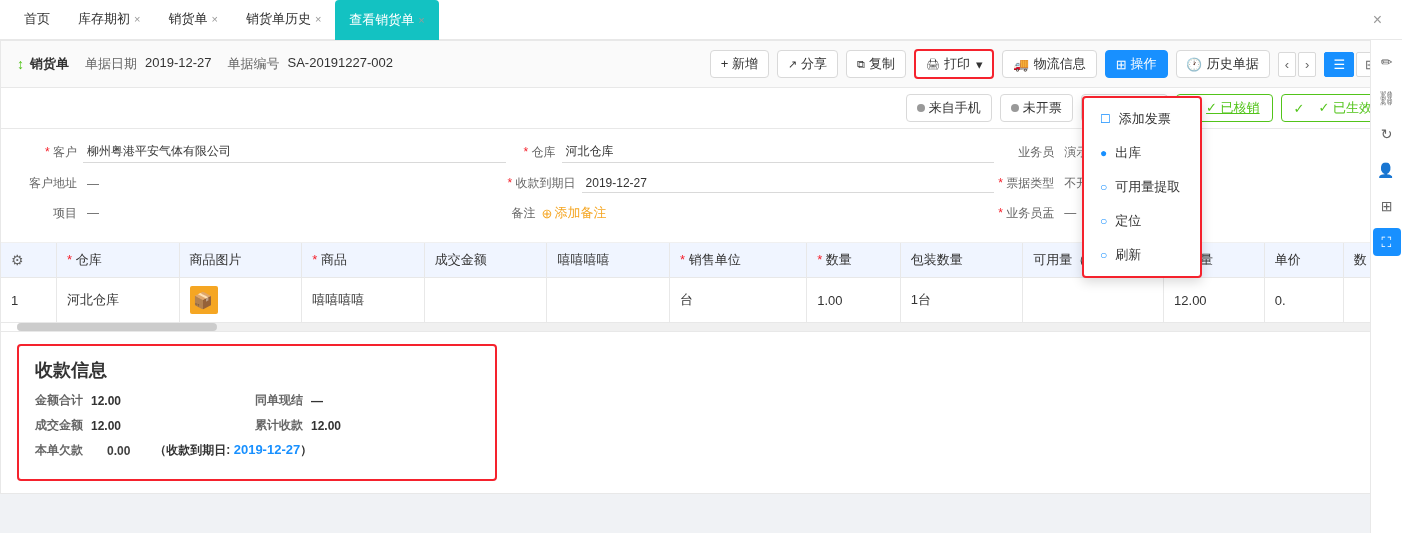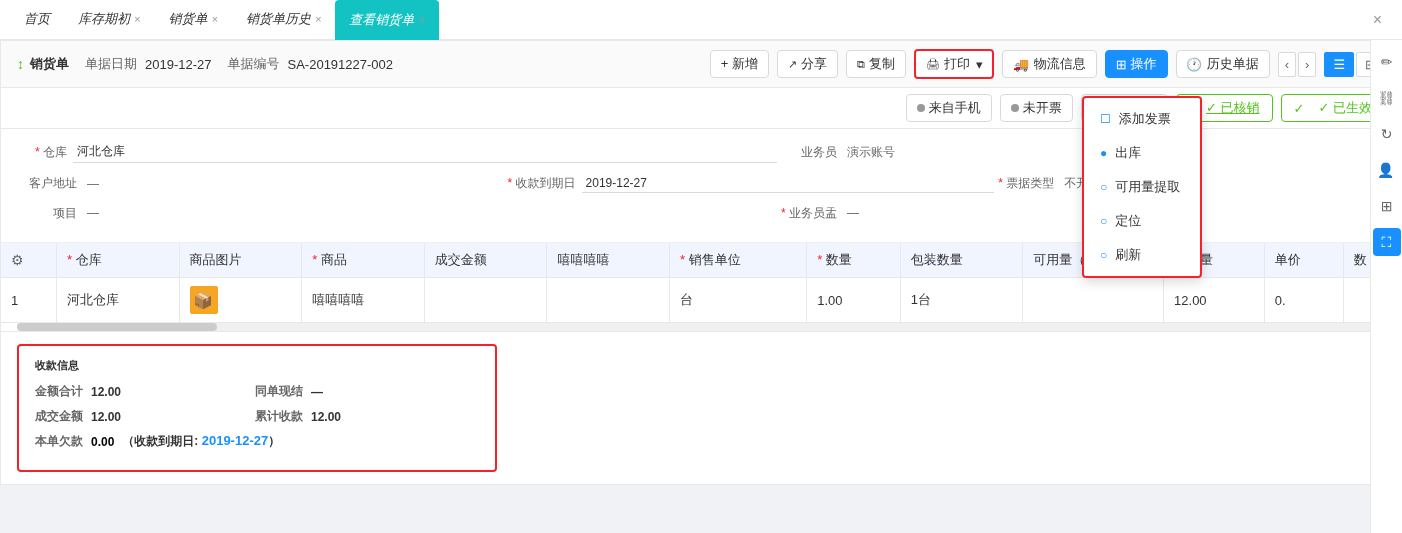--- a/index.html
+++ b/index.html
@@ -6,21 +6,21 @@
     body { background: #f0f2f5; width: 1402px; min-height: 533px; overflow: hidden; }
 
     
     .tab-bar {
       display: flex; align-items: center; background: #fff; border-bottom: 1px solid #e8e8e8;
       height: 40px; padding: 0 10px; position: relative;
     }
     .tab-item {
       display: flex; align-items: center; padding: 0 14px; height: 40px; cursor: pointer;
       font-size: 13px; color: #333; border-bottom: 2px solid transparent;
-      gap: 4px; white-space: nowrap; font-style: italic;
+      gap: 4px; white-space: nowrap;
     }
     .tab-item.active {
       color: #1890ff; border-bottom: 2px solid #1890ff; background: #e6f7ff;
     }
     .tab-item.active.green {
       background: #13c2c2; color: #fff; border-radius: 4px 4px 0 0; border-bottom: none;
     }
     .tab-close { color: #999; font-size: 11px; cursor: pointer; }
     .close-x { margin-left: auto; font-size: 16px; color: #999; cursor: pointer; padding: 0 10px; }
 
@@ -31,21 +31,21 @@
     }
 
     
     .doc-header {
       display: flex; align-items: center; padding: 8px 16px; border-bottom: 1px solid #e8e8e8;
       background: #fafafa; gap: 16px;
     }
     .doc-title { display: flex; align-items: center; gap: 6px; font-weight: bold; color: #333; }
     .doc-title-icon { color: #52c41a; font-size: 14px; }
     .doc-meta { display: flex; align-items: center; gap: 16px; font-size: 12px; color: #666; }
-    .doc-meta span { display: flex; align-items: center; gap: 4px; }
+    .doc-meta span { display: flex; gap: 4px; }
 
     .toolbar {
       display: flex; align-items: center; margin-left: auto; gap: 8px;
     }
     .toolbar-btn {
       display: flex; align-items: center; gap: 4px; padding: 4px 10px;
       border: 1px solid #d9d9d9; border-radius: 4px; background: #fff;
       cursor: pointer; font-size: 12px; color: #333; white-space: nowrap;
     }
 
@@ -128,31 +128,31 @@
 
     
     .bottom-section {
       display: flex; padding: 12px 16px; gap: 20px;
     }
     .payment-info {
       border: 2px solid #f5222d; border-radius: 4px; padding: 12px 16px;
       min-width: 480px;
     }
     .payment-info-title {
-      font-size: 11px; font-weight: bold; color: #333; margin-bottom: 10px;
+      font-size: 18px; font-weight: bold; color: #333; margin-bottom: 10px;
     }
     .payment-row {
       display: flex; align-items: center; margin-bottom: 8px; gap: 20px;
     }
     .payment-field {
       display: flex; align-items: center; gap: 8px; min-width: 200px; font-weight: bold;
     }
     .payment-label { font-size: 12px; color: #666; white-space: nowrap; }
     .payment-value { font-size: 12px; color: #333; }
-    .payment-value.red { color: #000000; }
+    .payment-value.red { color: #404040; }
 
     
     .right-sidebar {
       position: fixed; right: 0; top: 40px; bottom: 0; width: 32px;
       background: #fff; border-left: 1px solid #e8e8e8;
       display: flex; flex-direction: column; align-items: center; padding: 8px 0; gap: 8px;
     }
     .sidebar-icon {
       width: 28px; height: 28px; display: flex; align-items: center; justify-content: center;
       cursor: pointer; border-radius: 4px; color: #666; font-size: 14px;
@@ -295,20 +295,24 @@
     </button>
     <button class="status-btn effective">
       <span>✓</span>
       <span style="margin-left:10px;">✓ 已生效</span>
     </button>
   </div>
 
   <div class="form-section">
     <div class="form-row">
       <div class="form-field">
+        <span class="field-label required">客户</span>
+        <span class="field-value">柳州粤港平安气体有限公司</span>
+      </div>
+      <div class="form-field">
         <span class="field-label required" style="min-width:50px;">仓库</span>
         <span class="field-value">河北仓库</span>
       </div>
       <div class="form-field" style="flex:0.8;">
         <span class="field-label">业务员</span>
         <span class="field-value plain">演示账号</span>
       </div>
     </div>
     <div class="form-row">
       <div class="form-field">
@@ -321,20 +325,27 @@
       </div>
       <div class="form-field" style="flex:0.8;">
         <span class="field-label required">票据类型</span>
         <span class="field-value plain">不开票</span>
       </div>
     </div>
     <div class="form-row" style="margin-bottom:8px;">
       <div class="form-field">
         <span class="field-label">项目</span>
         <span class="field-value plain">—</span>
+      </div>
+      <div class="form-field">
+        <span class="field-label" style="min-width:30px;">备注</span>
+        <span class="add-note">
+          <span>⊕</span>
+          <span>添加备注</span>
+        </span>
       </div>
       <div class="form-field" style="flex:0.8;">
         <span class="field-label required">业务员盂</span>
         <span class="field-value plain">—</span>
       </div>
     </div>
   </div>
 
   <div class="data-table-wrapper">
     <table class="data-table">
@@ -400,21 +411,21 @@
         <div class="payment-field">
           <span class="payment-label">成交金额</span>
           <span class="payment-value">12.00</span>
         </div>
         <div class="payment-field">
           <span class="payment-label">累计收款</span>
           <span class="payment-value">12.00</span>
         </div>
       </div>
       <div class="payment-row">
-        <div class="payment-field" style="min-width:auto; gap:8px;">
+        <div class="payment-field" style="min-width:auto; gap:24px;">
           <span class="payment-label">本单欠款</span>
           <span class="payment-value red">0.00</span>
           <span class="payment-value">
             （收款到期日: <span style="color:#1890ff;">2019-12-27</span>）
           </span>
         </div>
       </div>
     </div>
   </div>
 </div>

